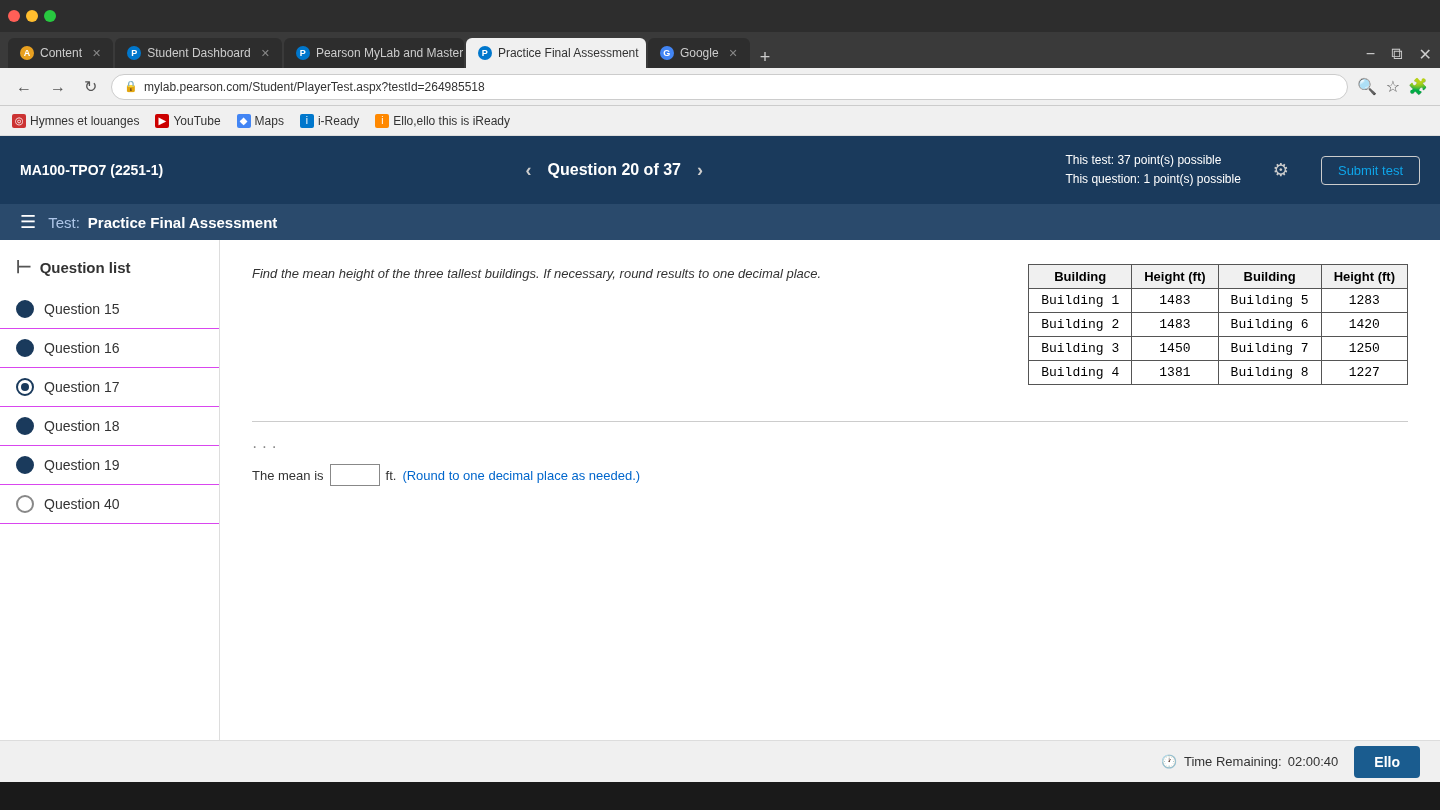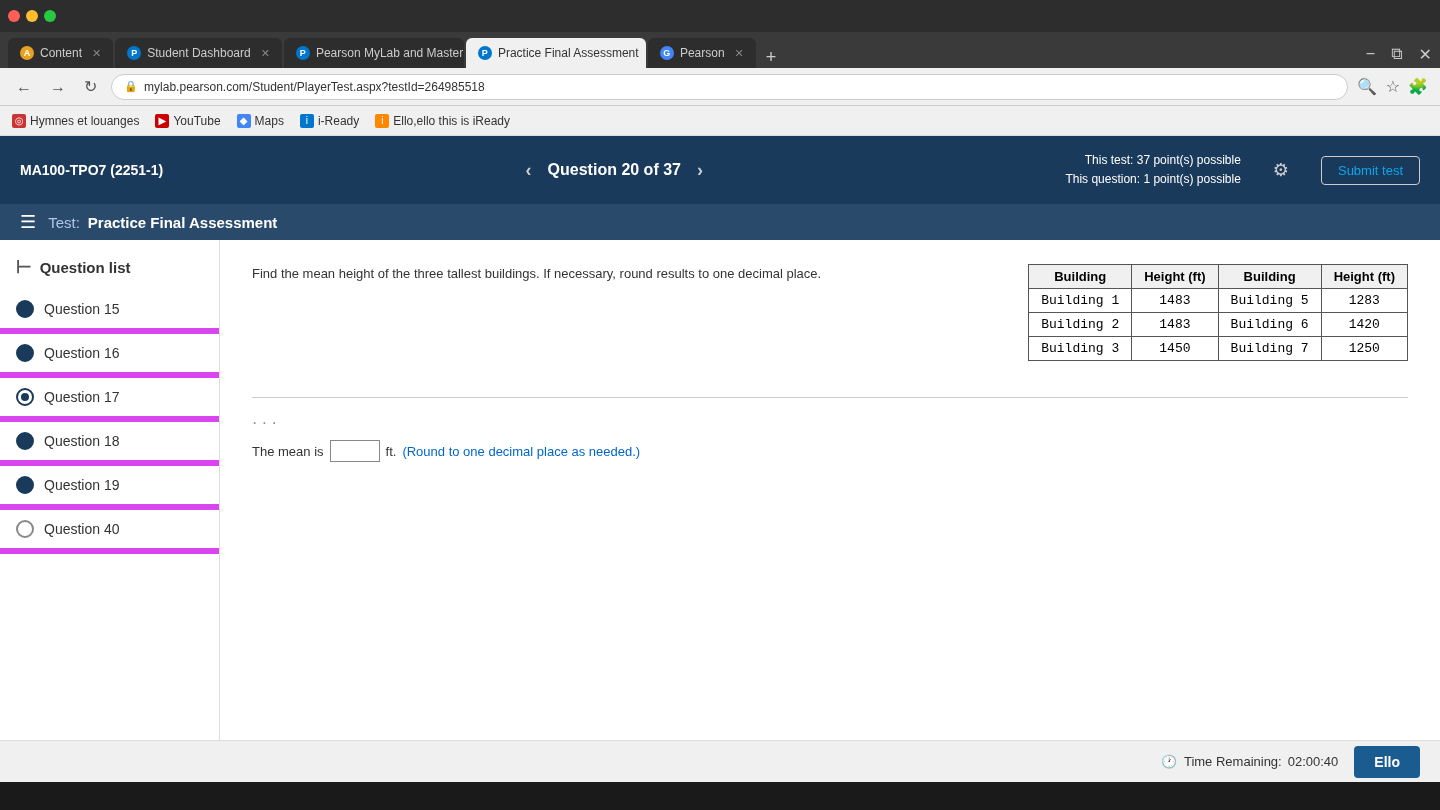--- a/index.html
+++ b/index.html
@@ -42,48 +42,48 @@
     .user-info-bar { background: white; height: 28px; display: flex; align-items: center; justify-content: flex-end; padding: 0 20px; gap: 12px; border-bottom: 1px solid #eee; font-size: 12px; color: #333; }
 
     
     .app { background: white; width: 100%; height: calc(810px - 164px); display: flex; flex-direction: column; }
 
     
     .test-header { background: #1a3a5c; color: white; height: 68px; display: flex; align-items: center; padding: 0 20px; gap: 16px; }
     .course-id { font-size: 14px; font-weight: bold; }
     .question-nav { margin: 0 auto; display: flex; align-items: center; gap: 16px; font-size: 16px; font-weight: bold; }
     .nav-arrow { cursor: pointer; font-size: 18px; color: #ccc; }
-    .test-info { text-align: right; font-size: 12px; line-height: 1.6; }
+    .test-info { text-align: left; font-size: 12px; line-height: 1.6; }
     .gear-btn { color: #ccc; font-size: 18px; cursor: pointer; margin-left: 16px; }
     .submit-btn { background: transparent; border: 1px solid #ccc; color: #0ea5e9; padding: 6px 16px; border-radius: 4px; cursor: pointer; font-size: 13px; margin-left: 16px; }
 
     
     .test-subheader { background: #2a4a6c; color: white; height: 36px; display: flex; align-items: center; padding: 0 20px; gap: 8px; font-size: 15px; }
     .hamburger { font-size: 18px; cursor: pointer; margin-right: 4px; }
     .test-label { color: #aec6e8; }
     .test-name { font-weight: bold; }
 
     
     .content-area { display: flex; flex: 1; background: white; }
 
     
     .sidebar { width: 220px; background: white; border-right: 1px solid #ddd; padding: 16px 0; flex-shrink: 0; overflow-y: auto; }
     .question-list-header { display: flex; align-items: center; gap: 8px; padding: 0 16px 12px; font-size: 15px; font-weight: bold; color: #333; }
     .collapse-btn { cursor: pointer; font-size: 18px; color: #555; }
-    .q-item { display: flex; align-items: center; gap: 10px; padding: 10px 16px; cursor: pointer; border-bottom: 6px solid #d946ef; }
+    .q-item { display: flex; align-items: center; gap: 10px; padding: 10px 16px; cursor: pointer; border-bottom: 1px solid #d946ef; }
     .q-status { width: 18px; height: 18px; border-radius: 50%; border: 2px solid #555; display: flex; align-items: center; justify-content: center; flex-shrink: 0; }
     .q-status.filled { background: #1a3a5c; border-color: #1a3a5c; }
     .q-status.dot { background: white; border-color: #1a3a5c; }
     .q-status.dot::after { content: ''; width: 8px; height: 8px; border-radius: 50%; background: #1a3a5c; }
     .q-status.empty { background: white; border-color: #888; }
     .q-label { font-size: 14px; color: #333; }
 
     
     .question-area { flex: 1; padding: 24px 32px; overflow-y: auto; }
-    .question-prompt { font-size: 13px; color: #333; line-height: 1.6; margin-bottom: 16px; }
+    .question-prompt { font-size: 13px; color: #333; line-height: 1.6; margin-bottom: 16px; font-style: italic; }
 
     
     .data-table { border-collapse: collapse; margin-bottom: 20px; padding-left: 20px; }
     .data-table th, .data-table td { border: 1px solid #555; padding: 4px 12px; text-align: center; font-size: 13px; }
     .data-table th { background: #f0f0f0; font-weight: bold; }
     .data-table td { background: white; font-family: Liberation Mono, monospace; }
 
     
     .answer-line { font-size: 13px; color: #333; display: flex; align-items: center; gap: 6px; margin-top: 8px; }
     .answer-input { width: 50px; height: 22px; border: 1px solid #888; padding: 0 4px; font-size: 13px; }
@@ -126,21 +126,21 @@
       <span>Pearson MyLab and Mastering</span>
 
     </div>
     <div class="tab active">
       <div class="tab-icon" style="background:#0077cc;color:white;font-size:9px;display:flex;align-items:center;justify-content:center;font-weight:bold;">P</div>
       <span>Practice Final Assessment</span>
 
     </div>
     <div class="tab">
       <div class="tab-icon" style="background:#4285f4;color:white;font-size:9px;display:flex;align-items:center;justify-content:center;font-weight:bold;">G</div>
-      <span>Pearson</span>
+      <span>Google</span>
       <span class="tab-close">✕</span>
     </div>
     <div class="tab-add">+</div>
     <div class="window-btns">
       <span>−</span>
       <span>⧉</span>
       <span>✕</span>
     </div>
   </div>
 
@@ -269,20 +269,26 @@
                 <td>1483</td>
                 <td>Building 6</td>
                 <td>1420</td>
               </tr>
               <tr>
                 <td>Building 3</td>
                 <td>1450</td>
                 <td>Building 7</td>
                 <td>1250</td>
               </tr>
+              <tr>
+                <td>Building 4</td>
+                <td>1381</td>
+                <td>Building 8</td>
+                <td>1227</td>
+              </tr>
             </tbody>
           </table>
         </div>
       </div>
 
       <div class="separator-line"></div>
       <div class="ellipsis">· · ·</div>
 
       <div class="answer-line">
         <span>The mean is</span>

